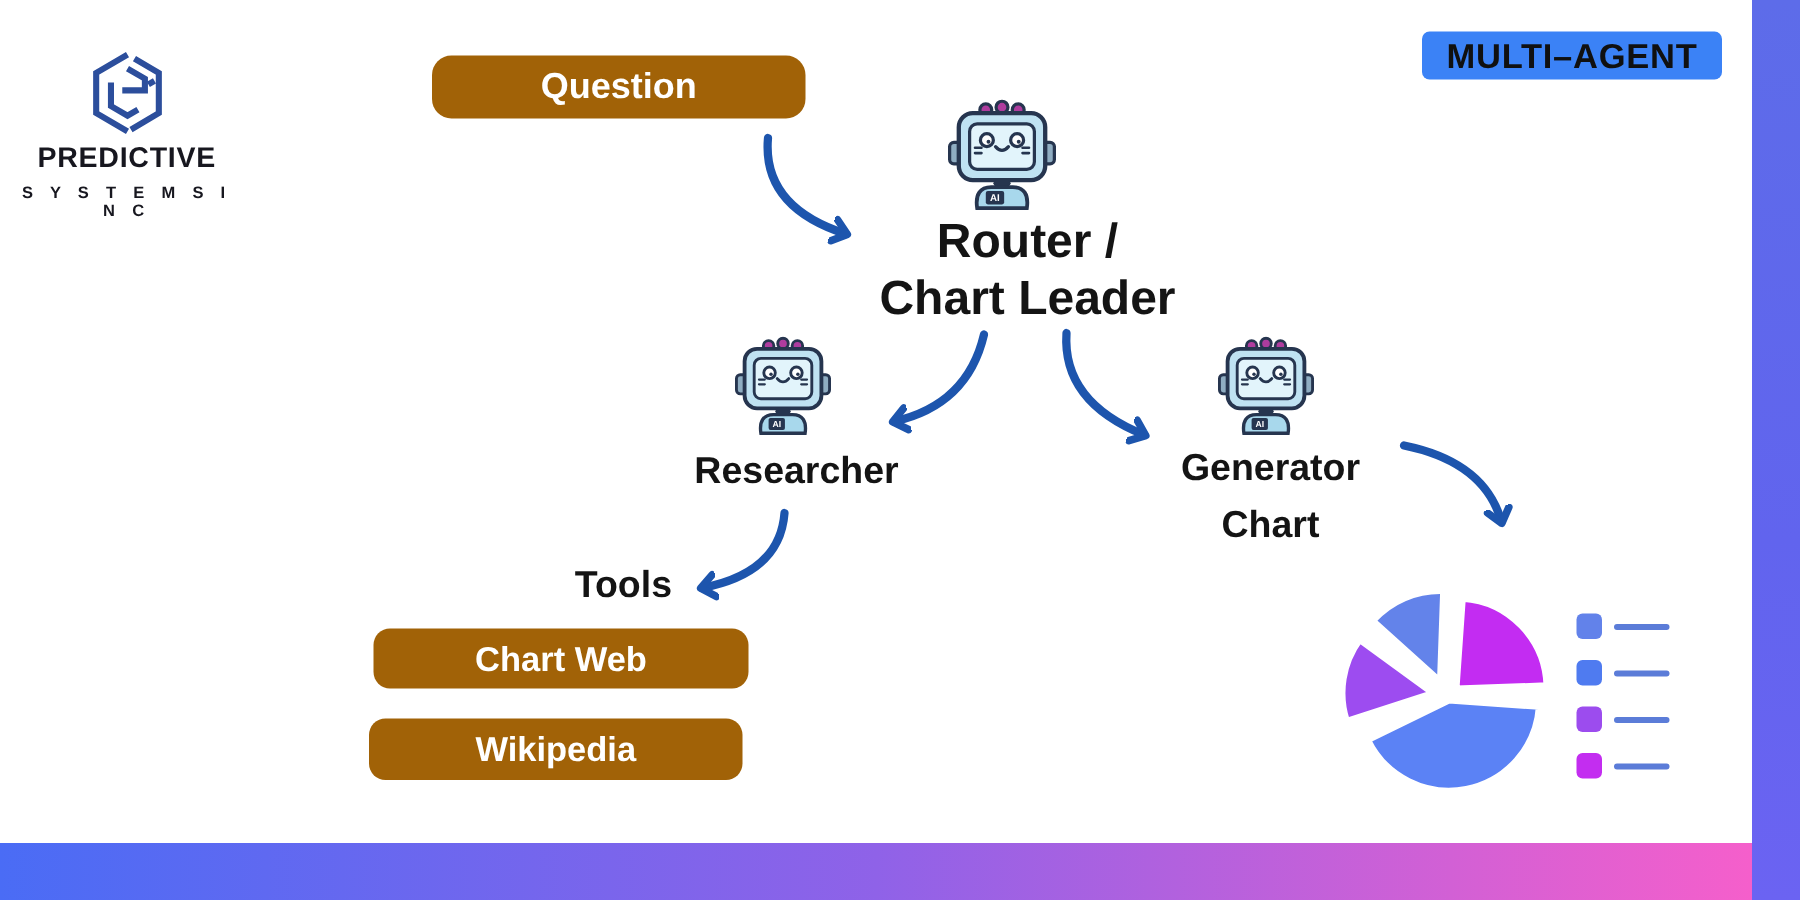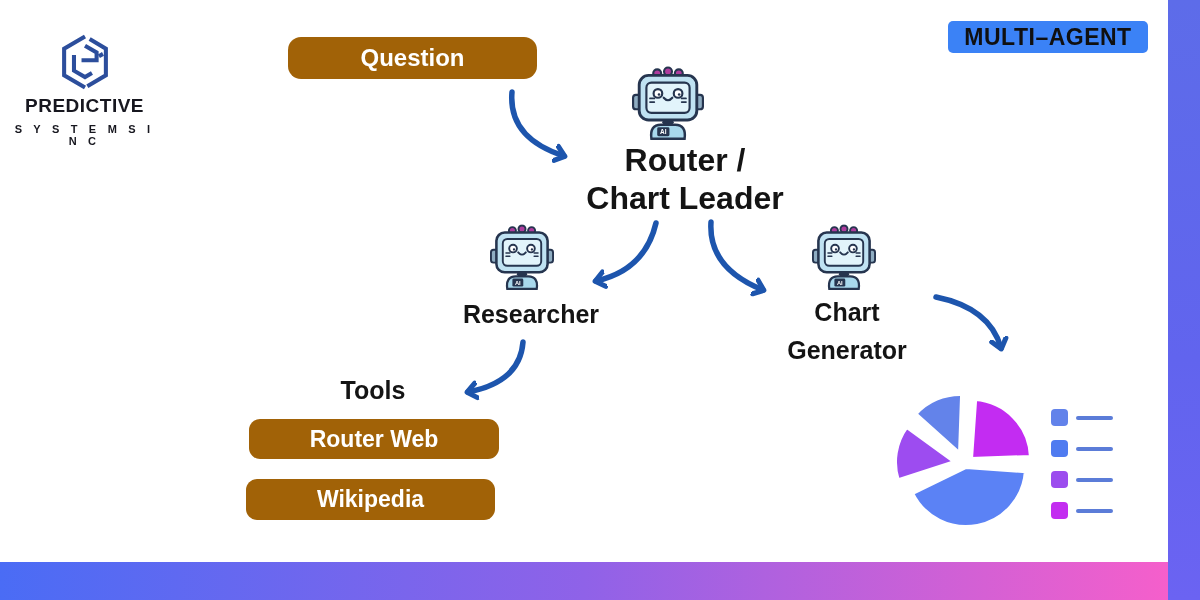--- a/index.html
+++ b/index.html
@@ -44,21 +44,21 @@
   }
   .pill-question { left:288px; top:37px;  width:249px; height:42px; font-size:24px; }
   .pill-search   { left:249px; top:419px; width:250px; height:40px; font-size:23px; border-radius:11px; }
   .pill-wiki     { left:246px; top:479px; width:249px; height:41px; font-size:23px; border-radius:11px; }
 
   
   .node-label { position:absolute; text-align:center; color:#141414; font-weight:700; z-index:3; }
   .label-router     { left:560px; top:141px; width:250px; font-size:32px; line-height:38px; }
   .label-researcher { left:406px; top:300px; width:250px; font-size:25px; }
   .label-chartgen   { left:722px; top:293px; width:250px; font-size:25px; line-height:38px; }
-  .label-tools      { left:298px; top:376px; width:150px; font-size:25px; }
+  .label-tools      { left:298px; top:376px; width:150px; font-size:25px;text-align:right; }
 
   
   .robot { position:absolute; z-index:3; }
   .robot-router     { left:632px; top:66px;  width:72px; height:75px; }
   .robot-researcher { left:490px; top:224px; width:64px; height:67px; }
   .robot-chartgen   { left:812px; top:224px; width:64px; height:67px; }
 
   
   .arrows { position:absolute; left:0; top:0; width:1200px; height:600px; z-index:2; pointer-events:none; }
 
@@ -143,26 +143,26 @@
   <svg class="robot robot-chartgen" viewBox="0 0 100 104">
     <use href="#robot" xlink:href="#robot"></use>
   </svg>
 
   <div class="node-label label-router">
     <div>Router /</div>
     <div>Chart Leader</div>
   </div>
   <div class="node-label label-researcher">Researcher</div>
   <div class="node-label label-chartgen">
+    <div>Generator</div>
     <div>Chart</div>
-    <div>Generator</div>
   </div>
   <div class="node-label label-tools">Tools</div>
 
-  <div class="pill pill-search">Router Web</div>
+  <div class="pill pill-search">Chart Web</div>
   <div class="pill pill-wiki">Wikipedia</div>
 
   <svg class="pie" viewBox="0 0 150 160">
     <g stroke="#ffffff" stroke-width="4" stroke-linejoin="round">
       <path d="M78,73 L82.2,13.1 A60,60 0 0 1 138,70.9 Z" fill="#c32cf2"></path>
       <path d="M73,81 L132.9,85.2 A60,60 0 0 1 19.1,107.3 Z" fill="#5b82f5"></path>
       <path d="M62,76 L4.9,94.5 A60,60 0 0 1 13.5,40.7 Z" fill="#9d4cf0"></path>
       <path d="M67,68 L22.4,27.9 A60,60 0 0 1 69.1,8 Z" fill="#6383ea"></path>
     </g>
   </svg>

